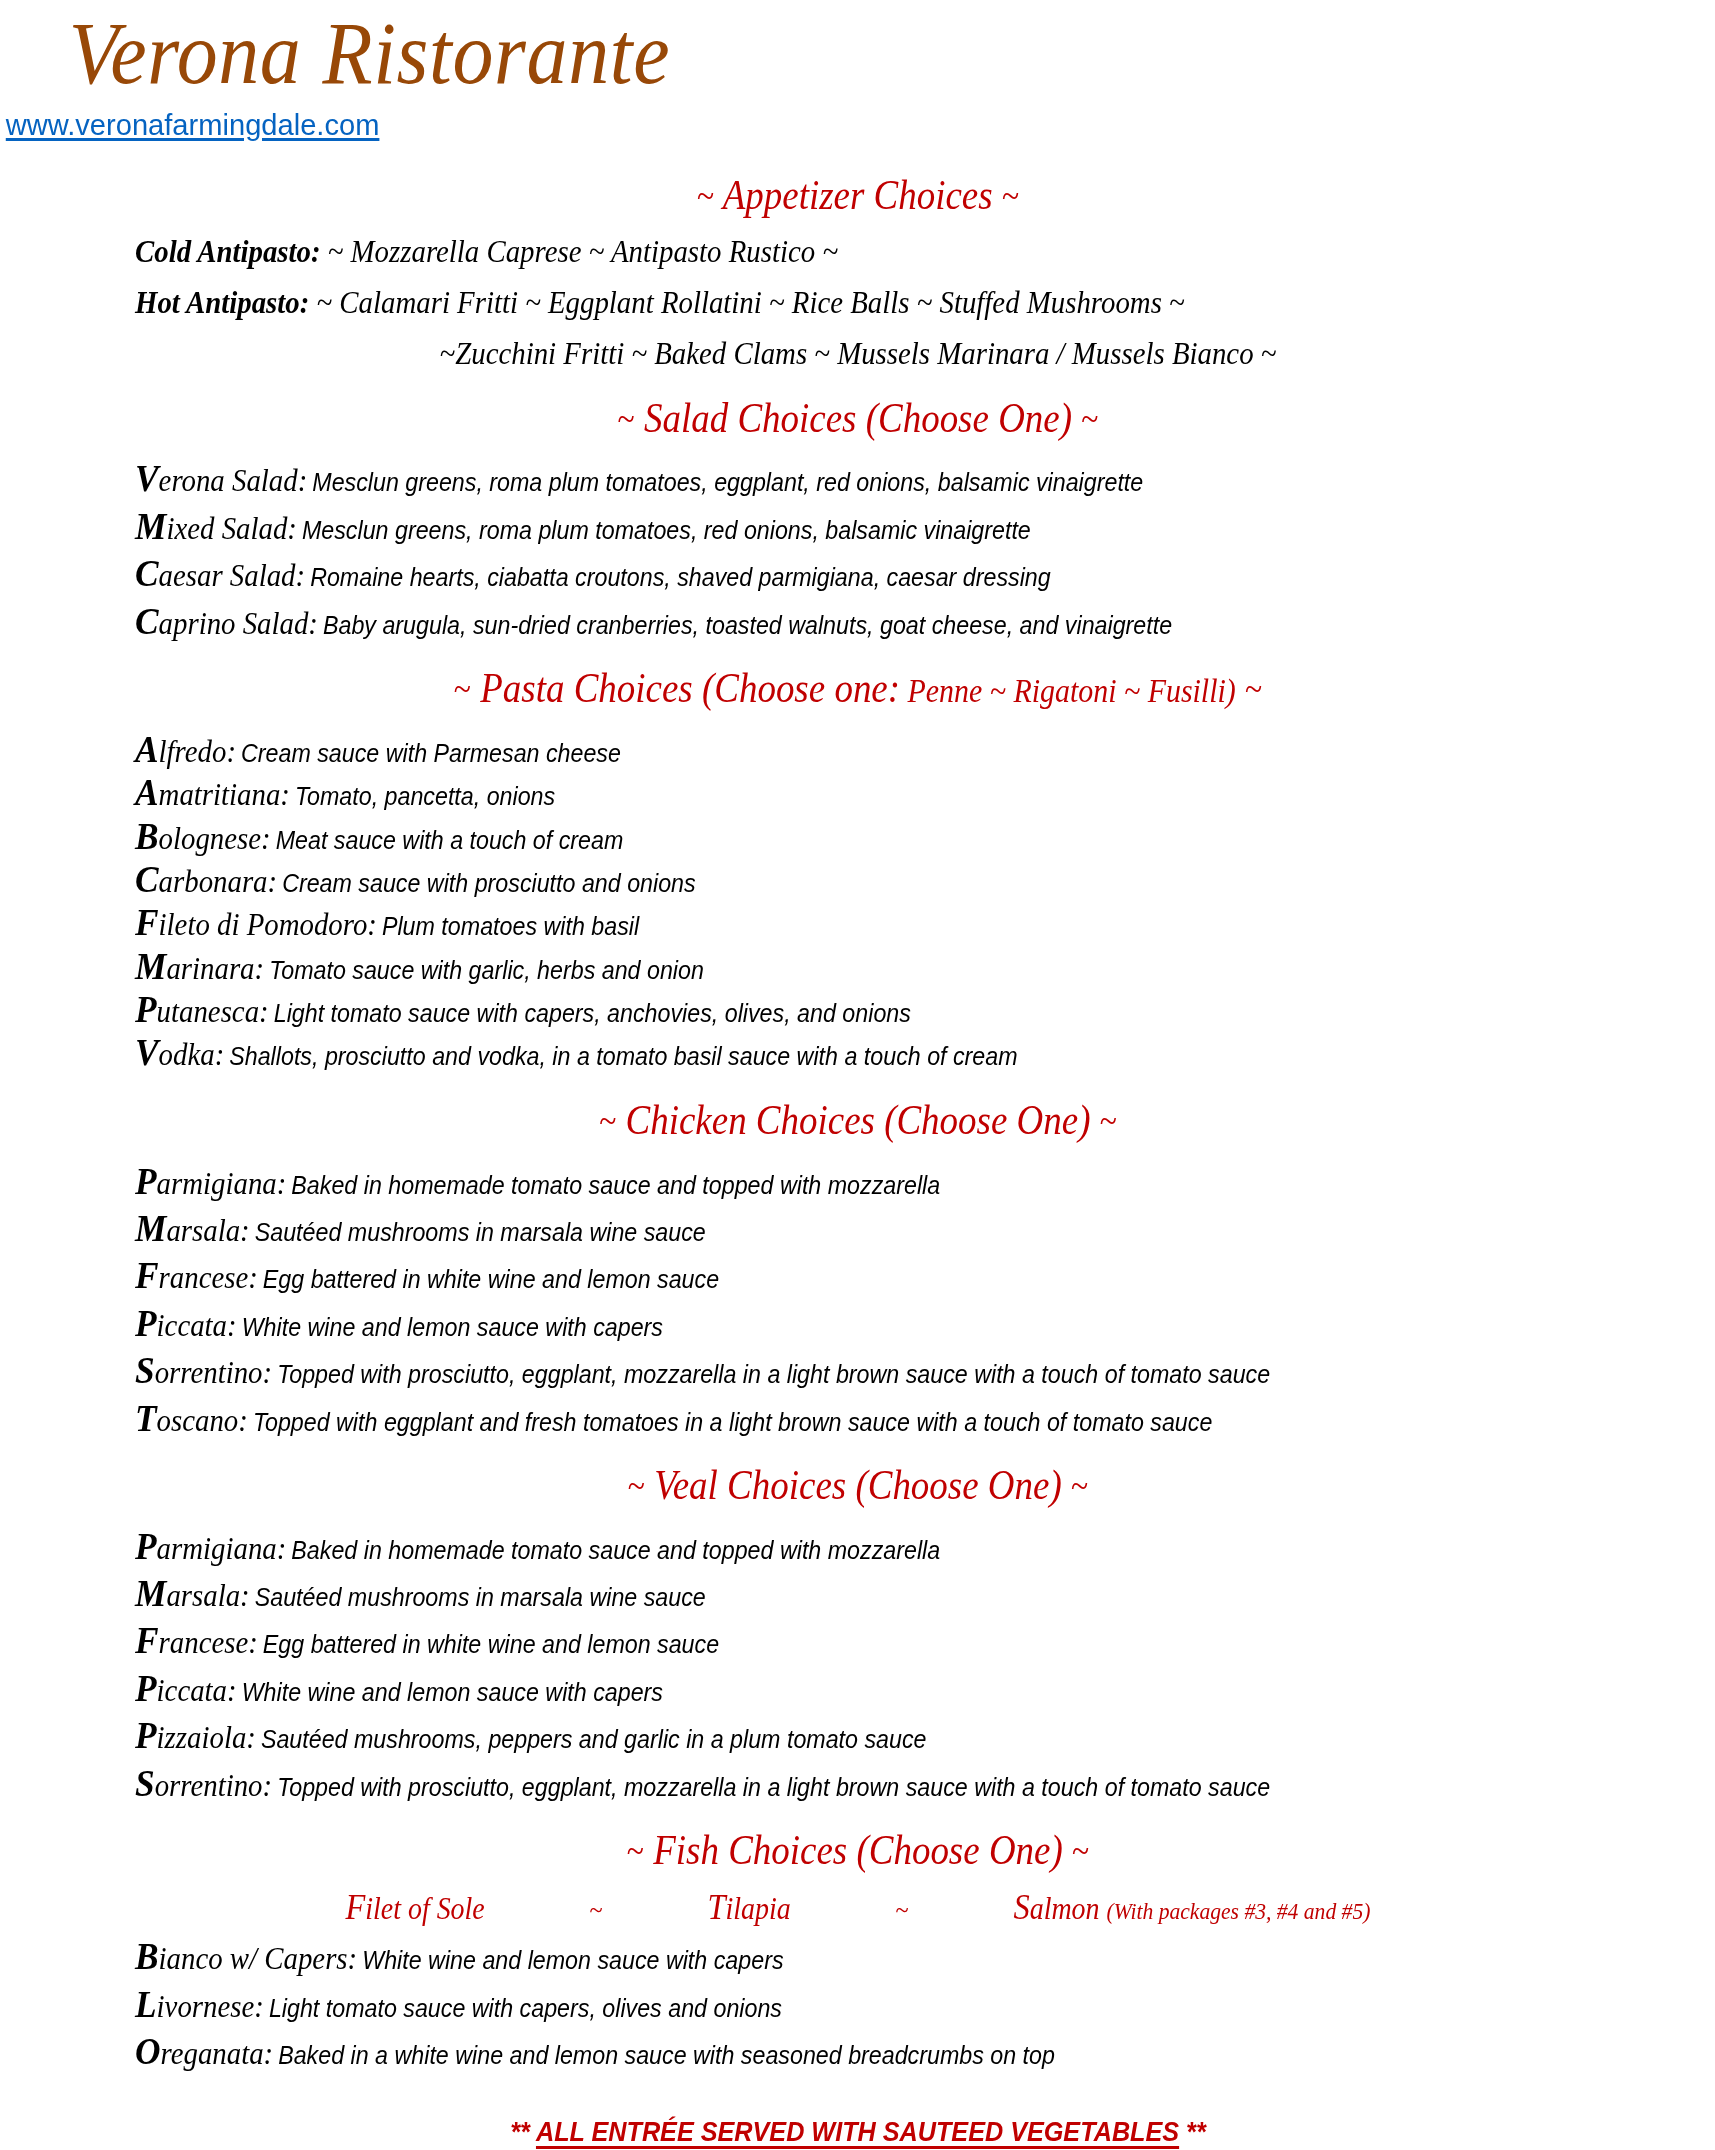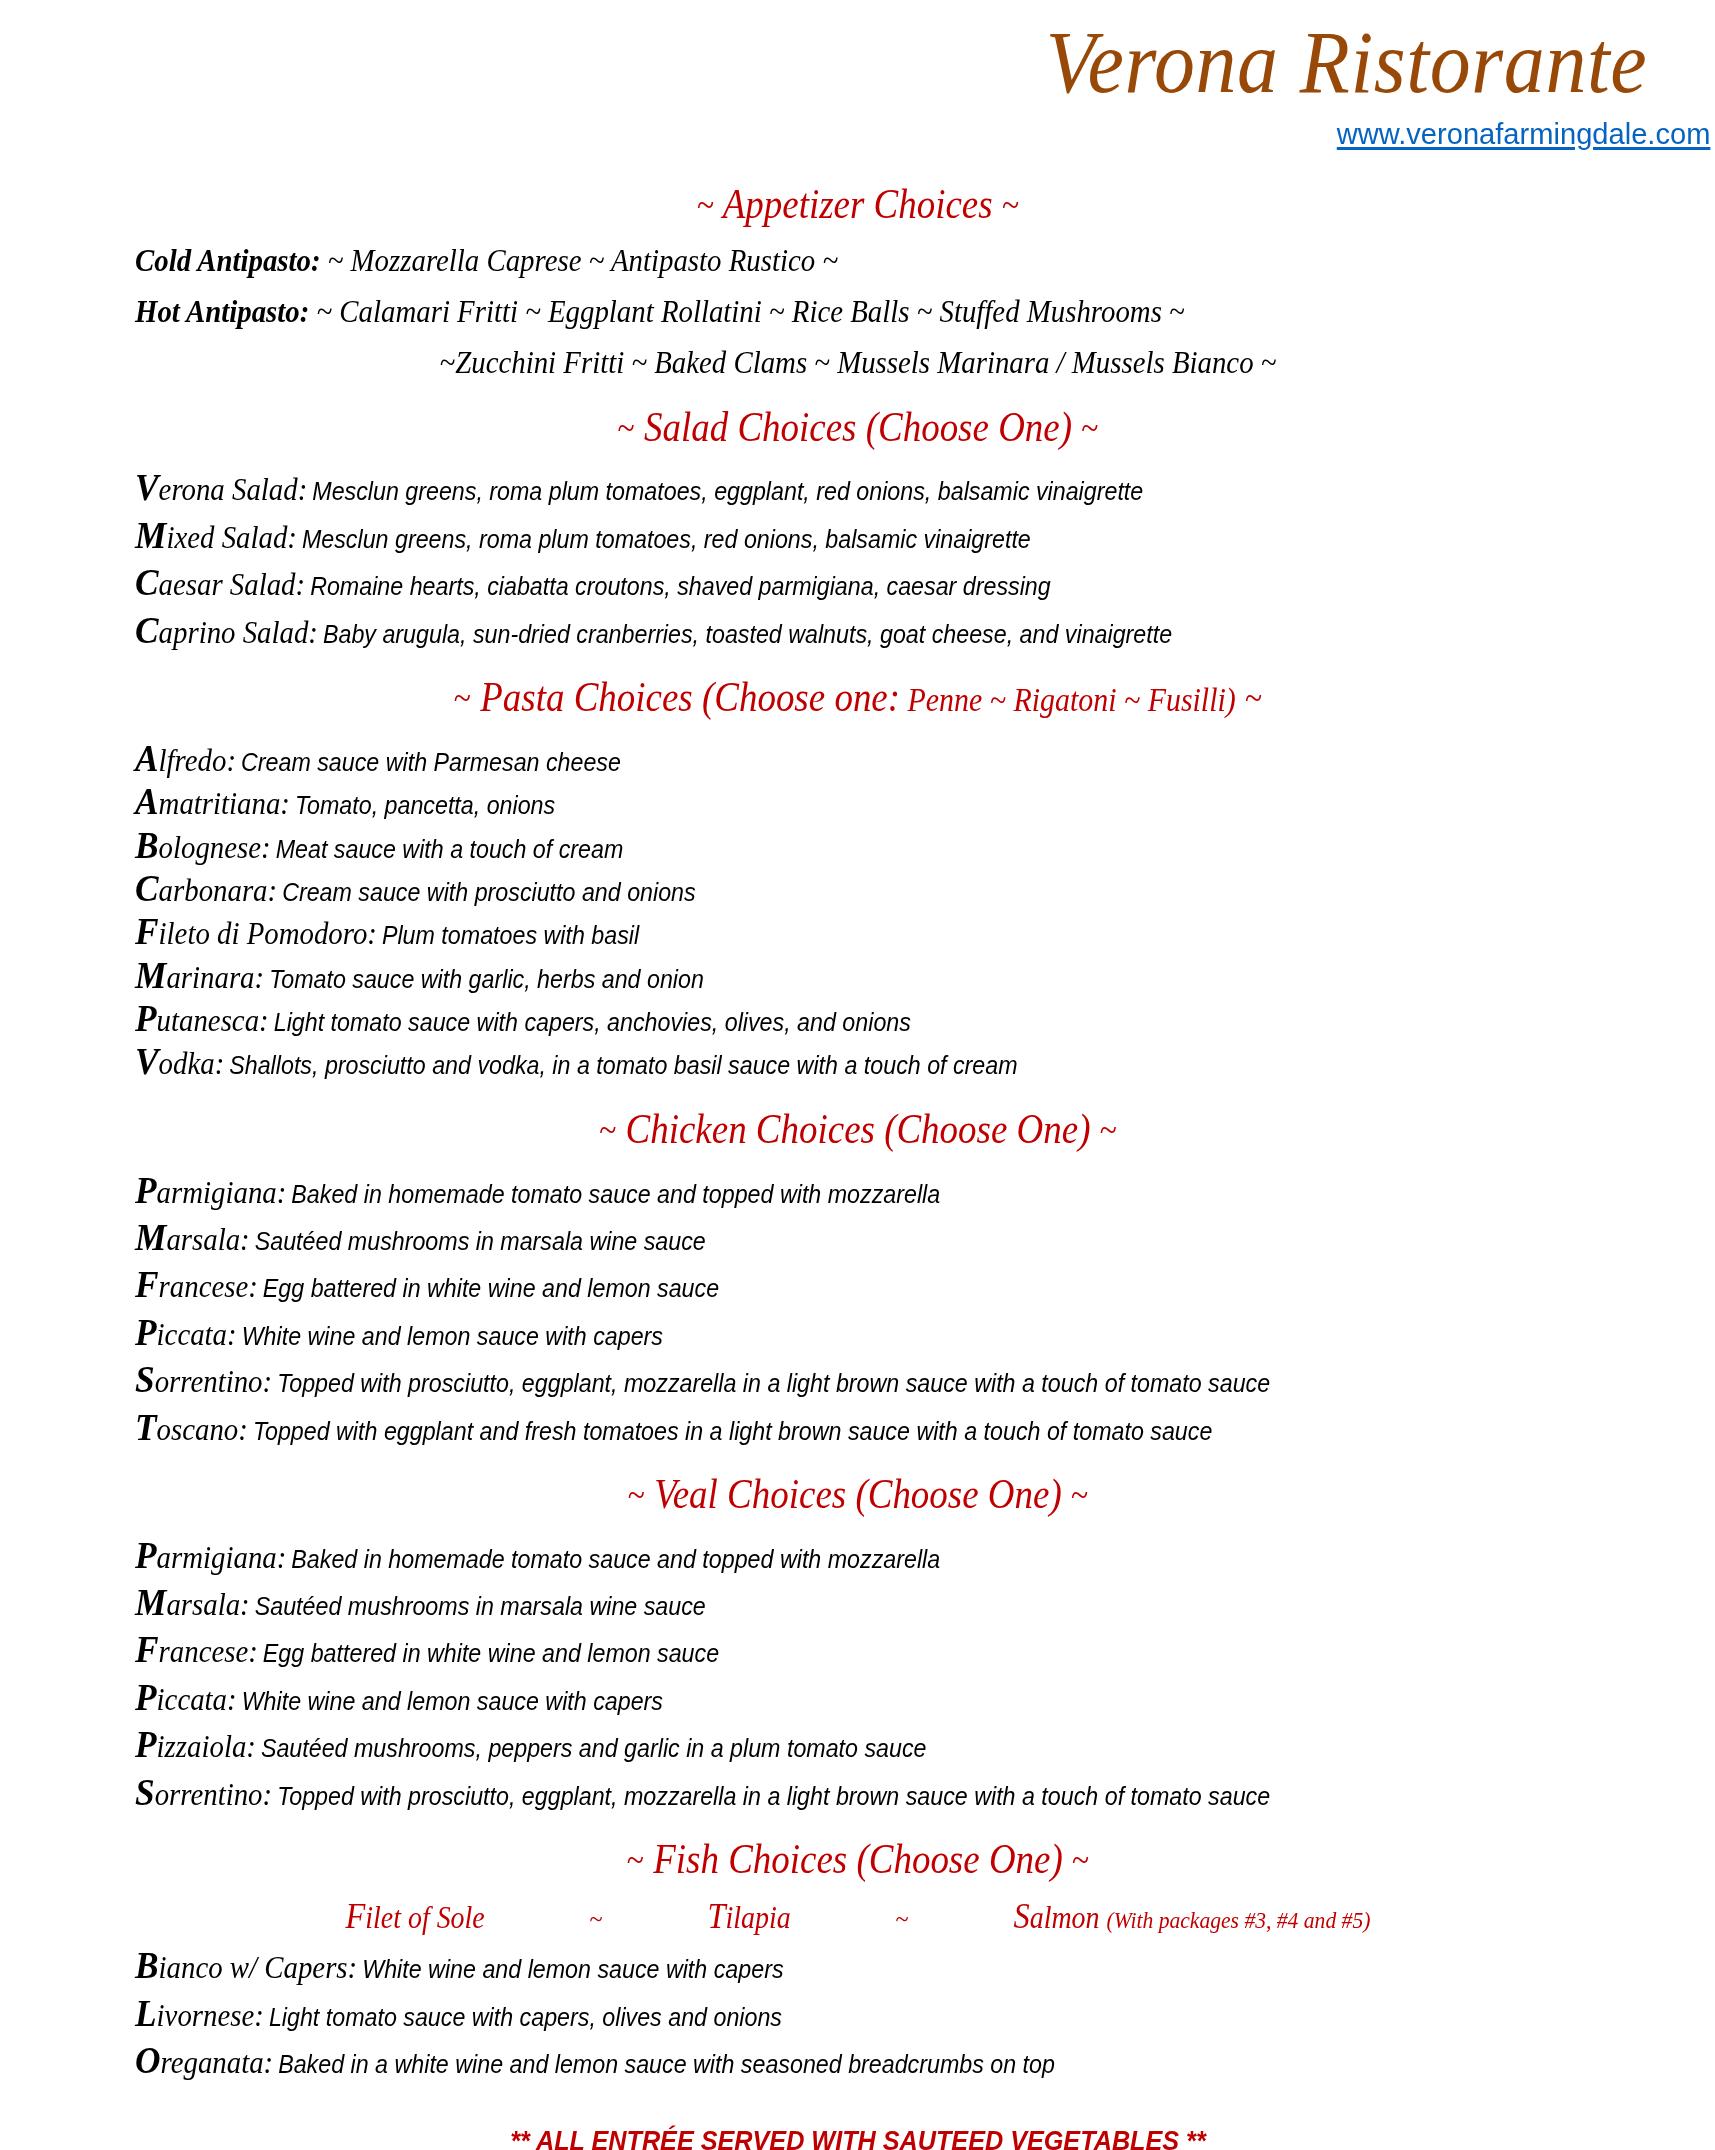--- a/index.html
+++ b/index.html
@@ -17,22 +17,22 @@
   .page {
     position: relative;
     width: 1716px;
     height: 2151px;
     padding: 0;
     box-sizing: border-box;
   }
 
   
   .masthead {
-    text-align: right;
-    padding-top: 14px;
+    text-align: left;
+    padding-top: 5px;
   }
   .restaurant-title {
     font-family: "Liberation Serif", serif;
     font-style: italic;
     font-weight: 400;
     font-size: 89px;
     line-height: 1.08;
     color: #984807;
     letter-spacing: 0.7px;
     margin: 0;

